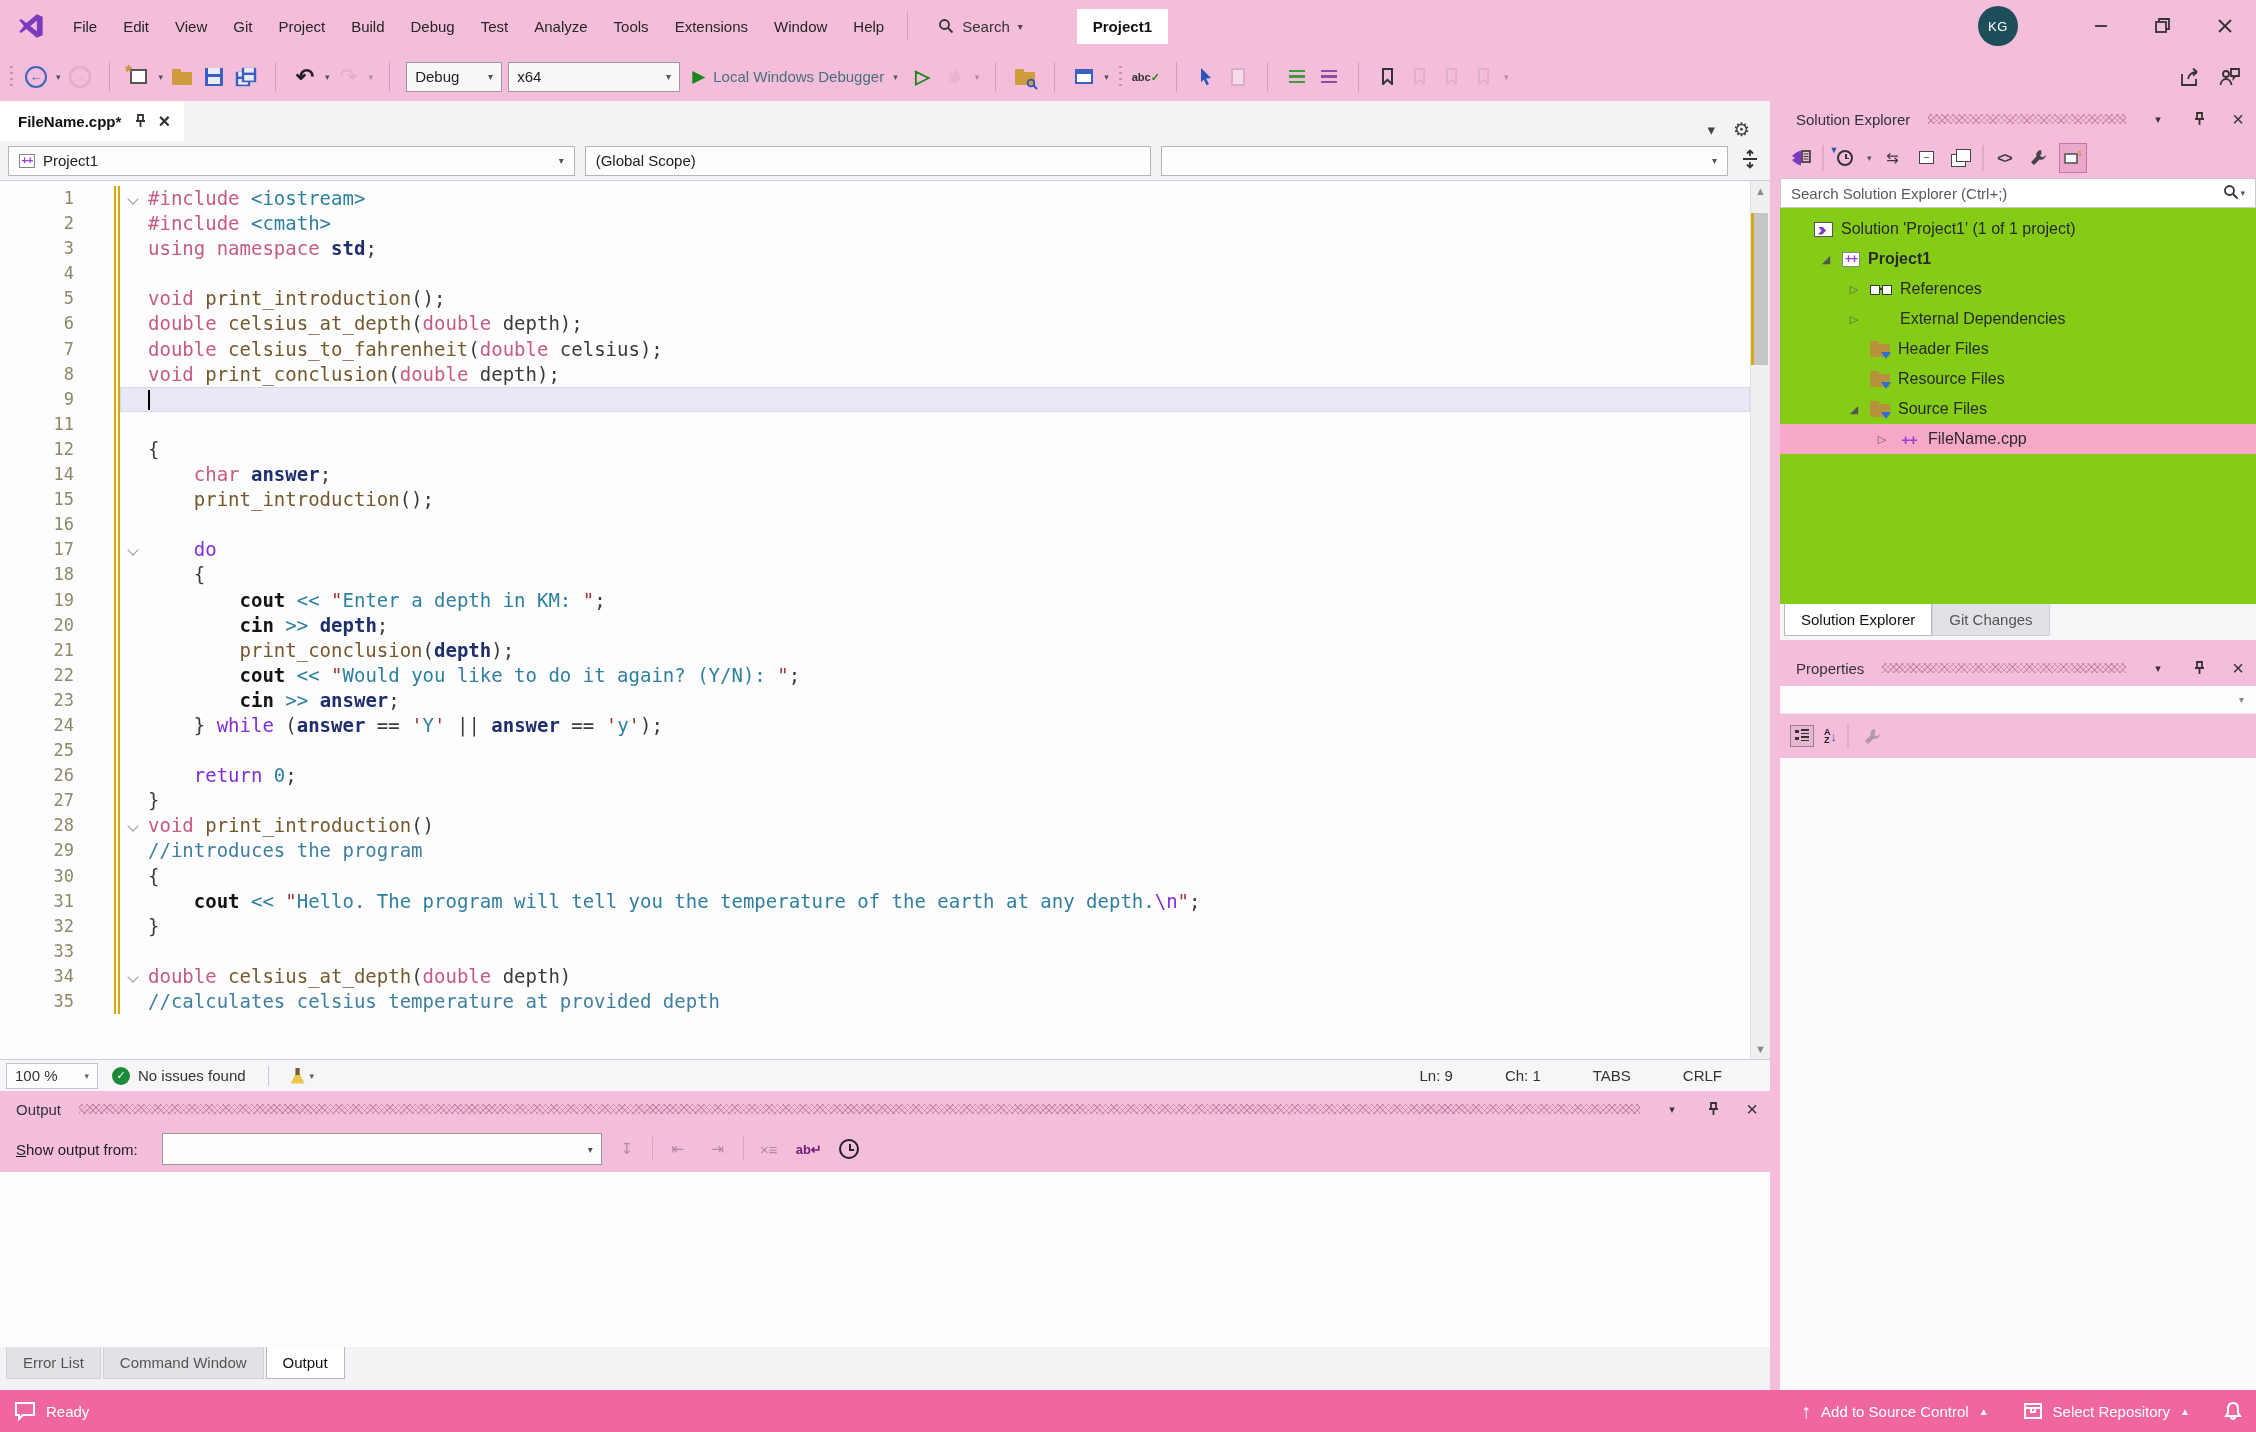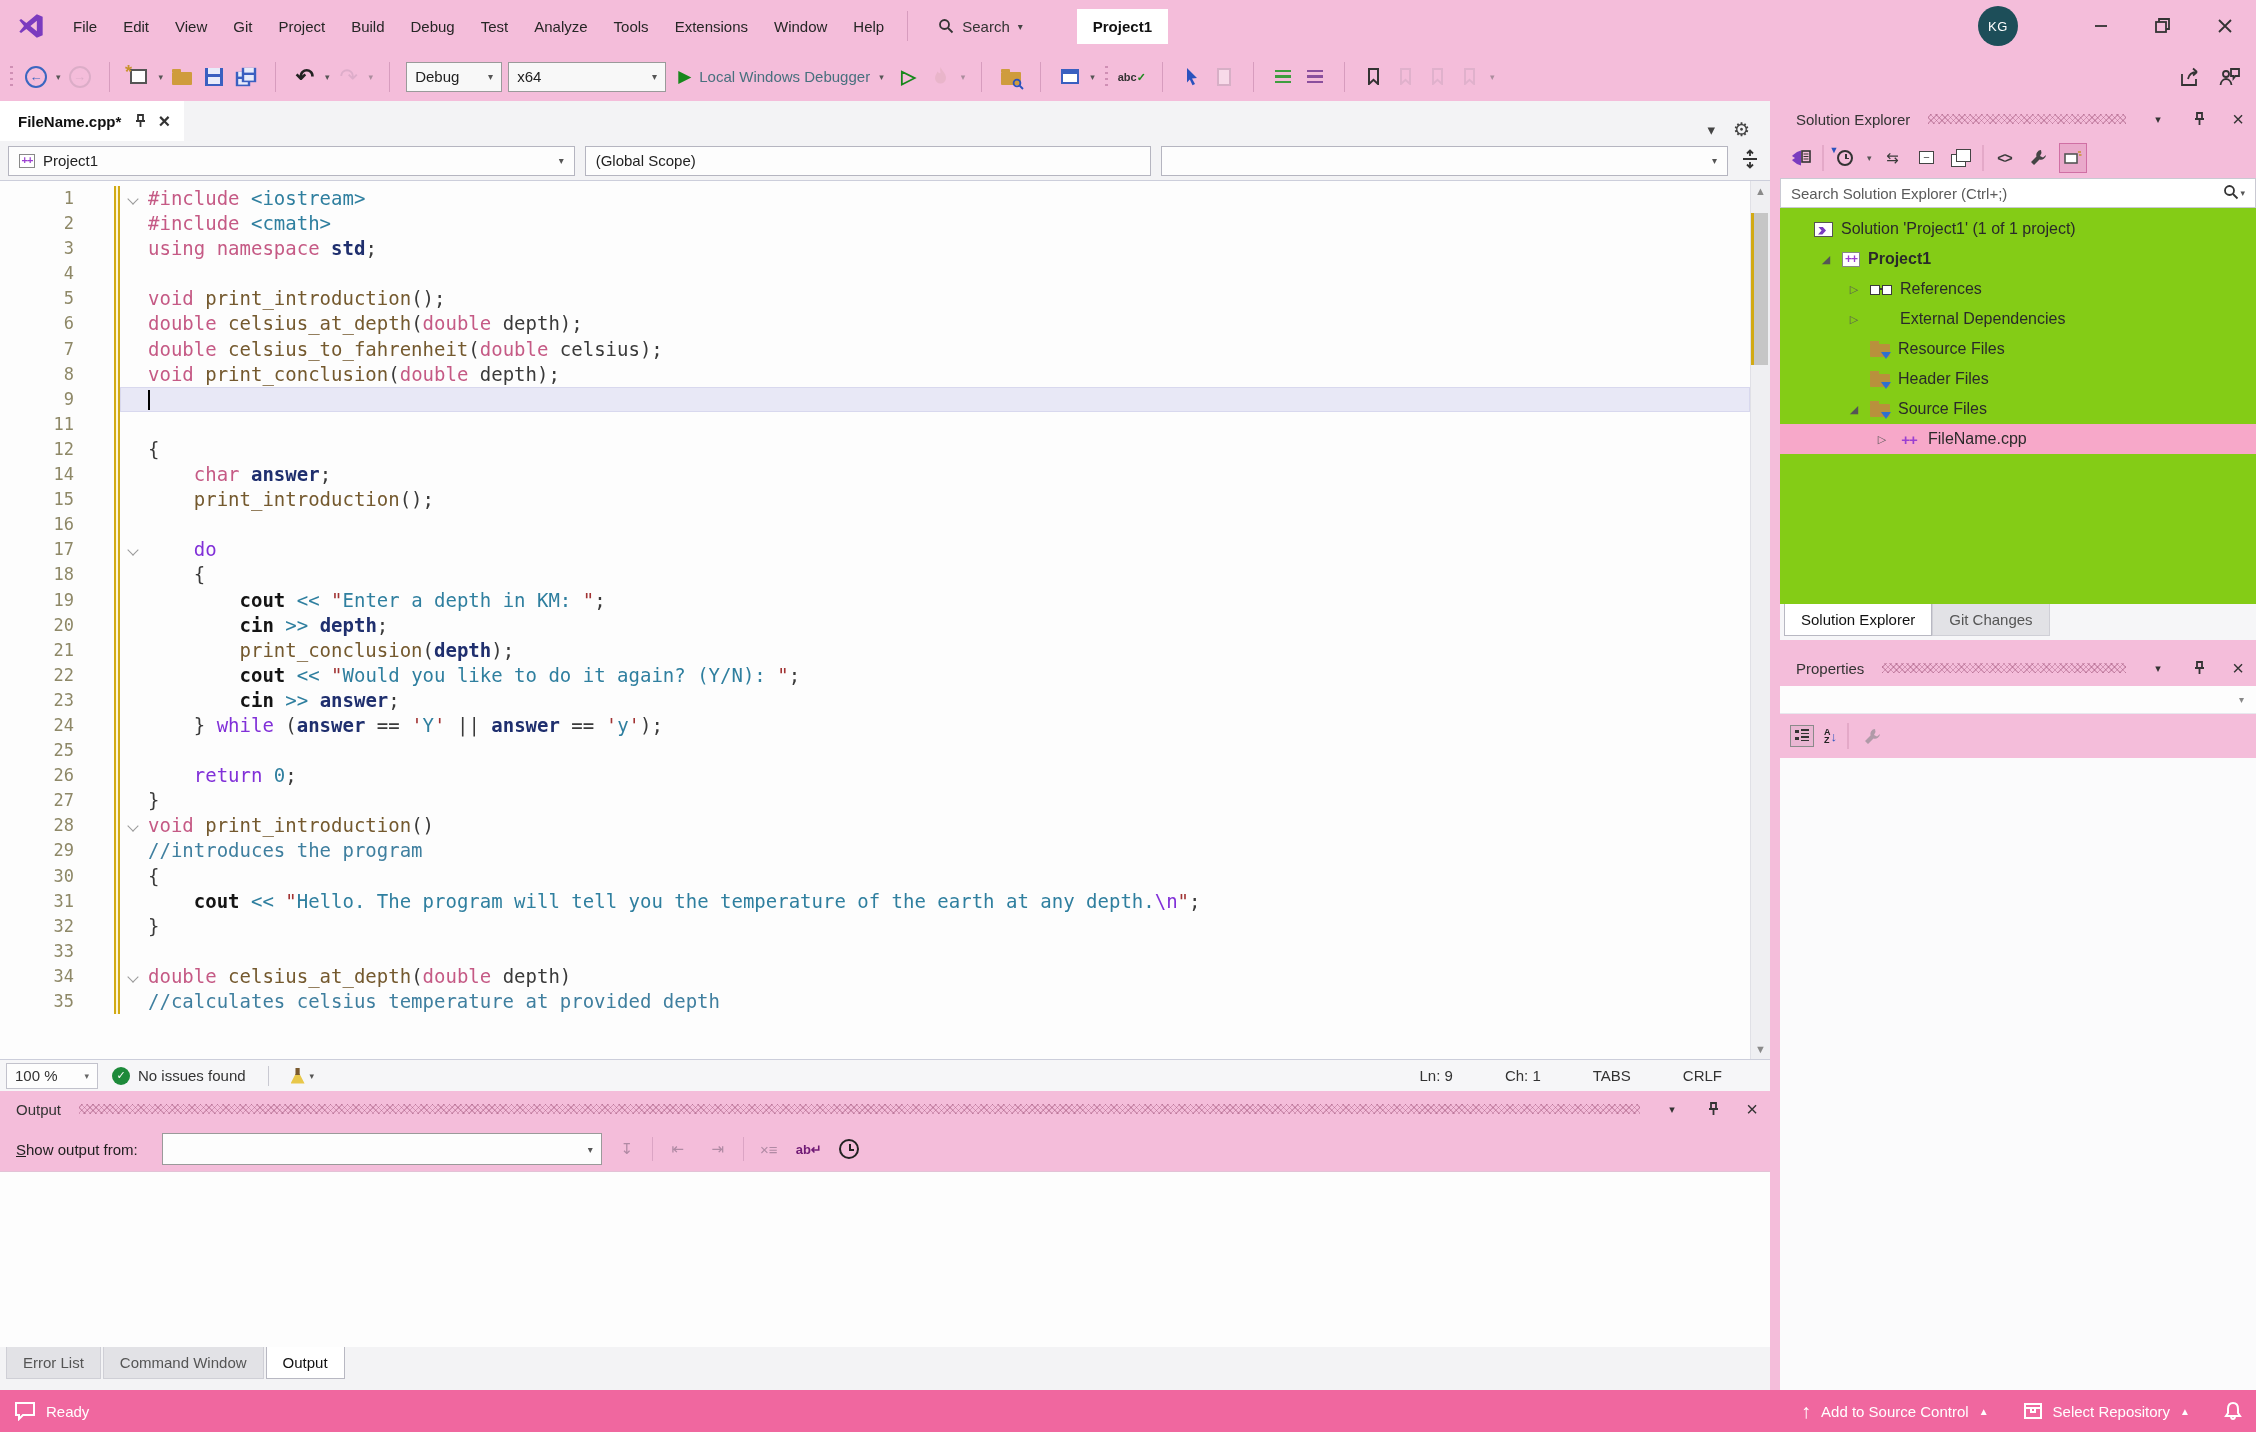--- a/index.html
+++ b/index.html
@@ -34,21 +34,21 @@
   .caret-sm.dim { opacity:0.45; }
   .circ { width:22px; height:22px; border-radius:50%; border:2px solid #3a66c0; color:#3a66c0; display:flex; align-items:center; justify-content:center; font-size:13px; font-weight:bold; }
   .circ.gray { border-color:#bf9ab2; color:#bf9ab2; }
   .circ::before { content:"←"; }
   .circ.fwd::before { content:"→"; }
   .undo-g::before { content:"↶"; font-size:22px; font-weight:bold; color:#222; }
   .redo-g::before { content:"↷"; font-size:22px; color:#c39ab7; }
   .combo { background:#f8f8f8; border:1px solid #9a9a9a; height:30px; display:flex; align-items:center; padding:0 8px; gap:8px; color:#222; }
   .combo .g-caret { font-size:10px; color:#555; margin-left:auto; }
   .combo.w-debug { width:96px; }
-  .combo.w-plat { width:158px;gap:20px; }
+  .combo.w-plat { width:172px;gap:20px; }
   .run-btn { display:flex; align-items:center; gap:8px; padding:0 6px; color:#48707e; }
   .play-solid::before { content:"▶"; color:#17871b; font-size:17px; }
   .play-outline::before { content:"▷"; color:#17871b; font-size:19px; font-weight:bold; }
   .ic-folder { position:relative; width:20px; height:13px; background:#cf9c3d; border-radius:1px; margin-top:4px; }
   .ic-folder::before { content:""; position:absolute; top:-3px; left:0; width:9px; height:3px; background:#cf9c3d; border-radius:1px 1px 0 0; }
   .ic-save { position:relative; width:18px; height:18px; background:#3a5fc0; }
   .ic-save::before { content:""; position:absolute; left:3px; top:0; width:12px; height:6px; background:#e8ecfa; }
   .ic-save::after { content:""; position:absolute; left:3px; bottom:2px; width:12px; height:7px; background:#e8ecfa; }
   .ic-save.mini { transform:scale(0.8); }
   .stack { position:relative; width:24px; height:22px; }
@@ -848,26 +848,26 @@
             <span class="tree-label">References</span>
           </div>
           <div class="tree-row" style="padding-left: 66px;">
             <span class="tree-arrow">▷</span>
             <span class="tico ico-external-deps"></span>
             <span class="tree-label">External Dependencies</span>
           </div>
           <div class="tree-row" style="padding-left: 66px;">
             <span class="tree-arrow"></span>
             <span class="tico ico-folder-filter"></span>
-            <span class="tree-label">Resource Files</span>
+            <span class="tree-label">Header Files</span>
           </div>
           <div class="tree-row" style="padding-left: 66px;">
             <span class="tree-arrow"></span>
             <span class="tico ico-folder-filter"></span>
-            <span class="tree-label">Header Files</span>
+            <span class="tree-label">Resource Files</span>
           </div>
           <div class="tree-row" style="padding-left: 66px;">
             <span class="tree-arrow">◢</span>
             <span class="tico ico-folder-filter"></span>
             <span class="tree-label">Source Files</span>
           </div>
           <div class="tree-row selected" style="padding-left: 94px;">
             <span class="tree-arrow">▷</span>
             <span class="tico ico-cpp-file">++</span>
             <span class="tree-label">FileName.cpp</span>

